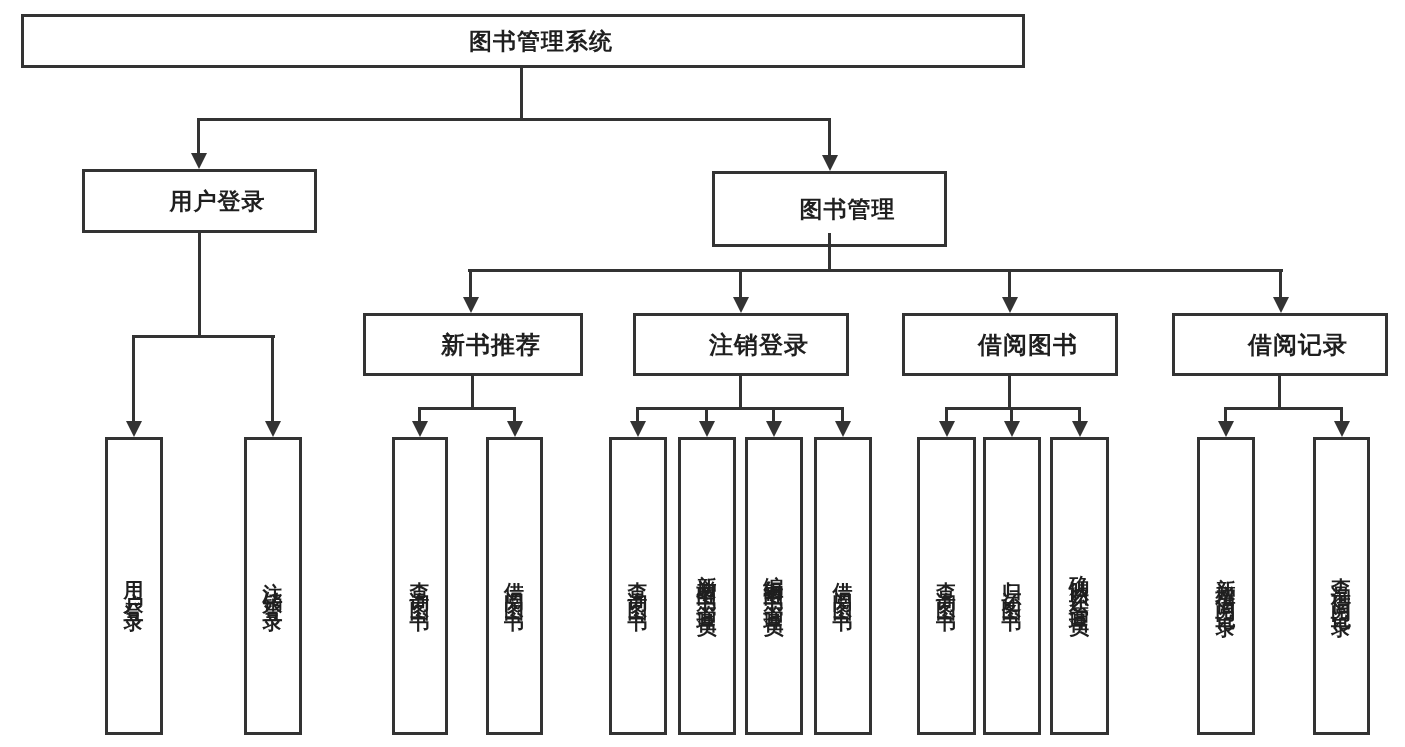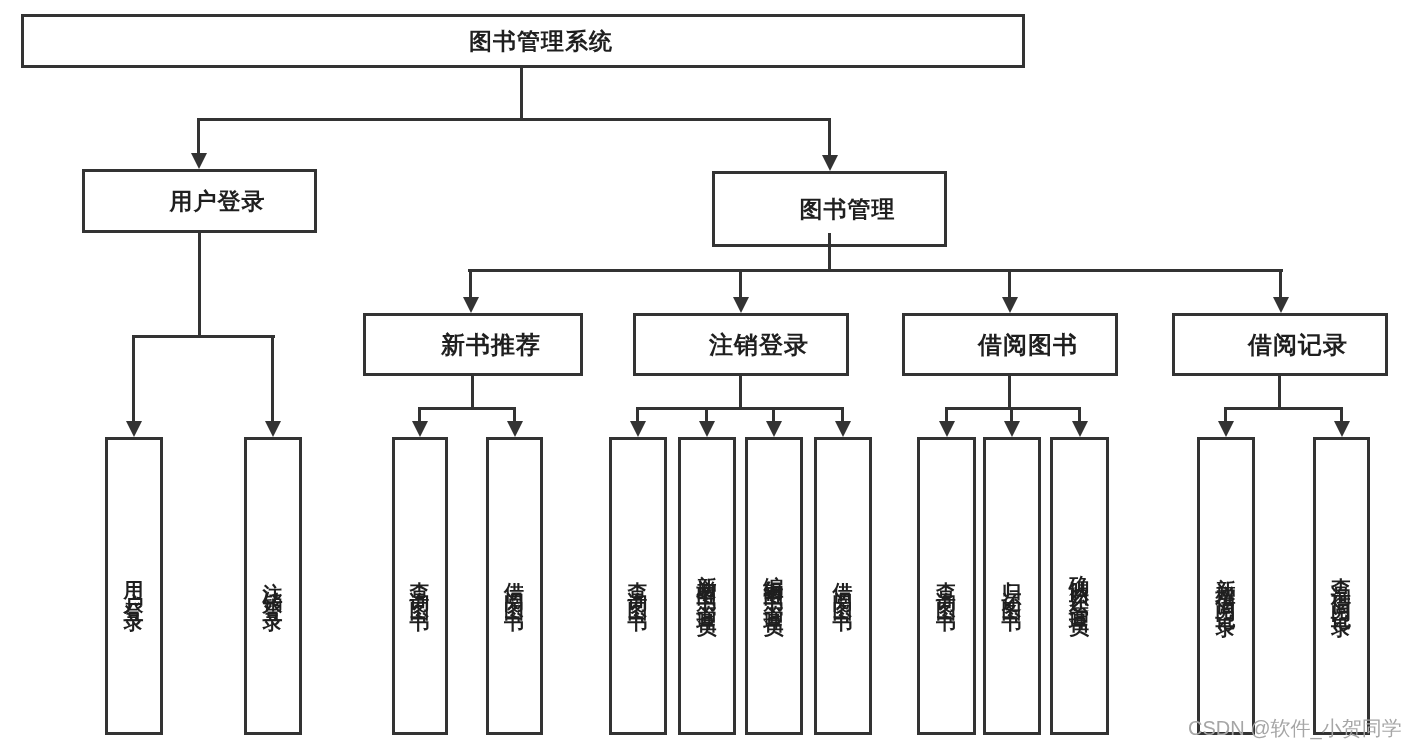--- a/index.html
+++ b/index.html
@@ -172,15 +172,14 @@
     <span class="vtext" style="letter-spacing:6px;">确认归还（管理员）</span>
   </div>
 
   <div class="box vbox" style="left:1197px; top:437px; width:58px; height:298px;">
     <span class="vtext" style="letter-spacing:8px;">新增借阅记录</span>
   </div>
   <div class="box vbox" style="left:1313px; top:437px; width:57px; height:298px;">
     <span class="vtext" style="letter-spacing:8px;">查询借阅记录</span>
   </div>
 
-  <div class="watermark">CSDN @软件_小贺同学</div>
 
 </div>
 
 </body></html>

